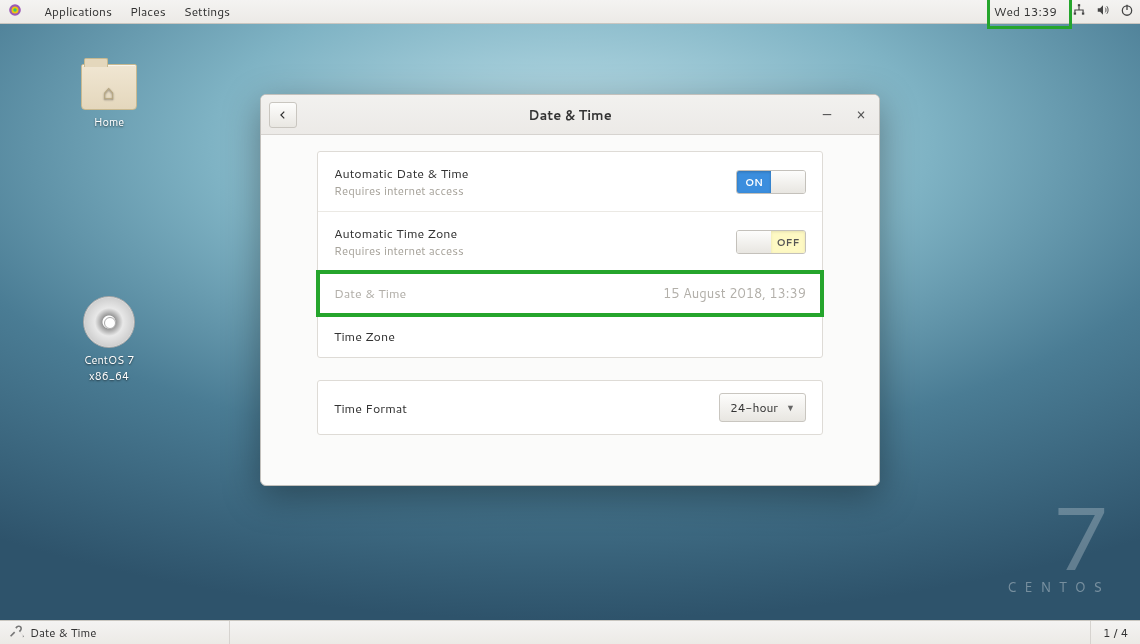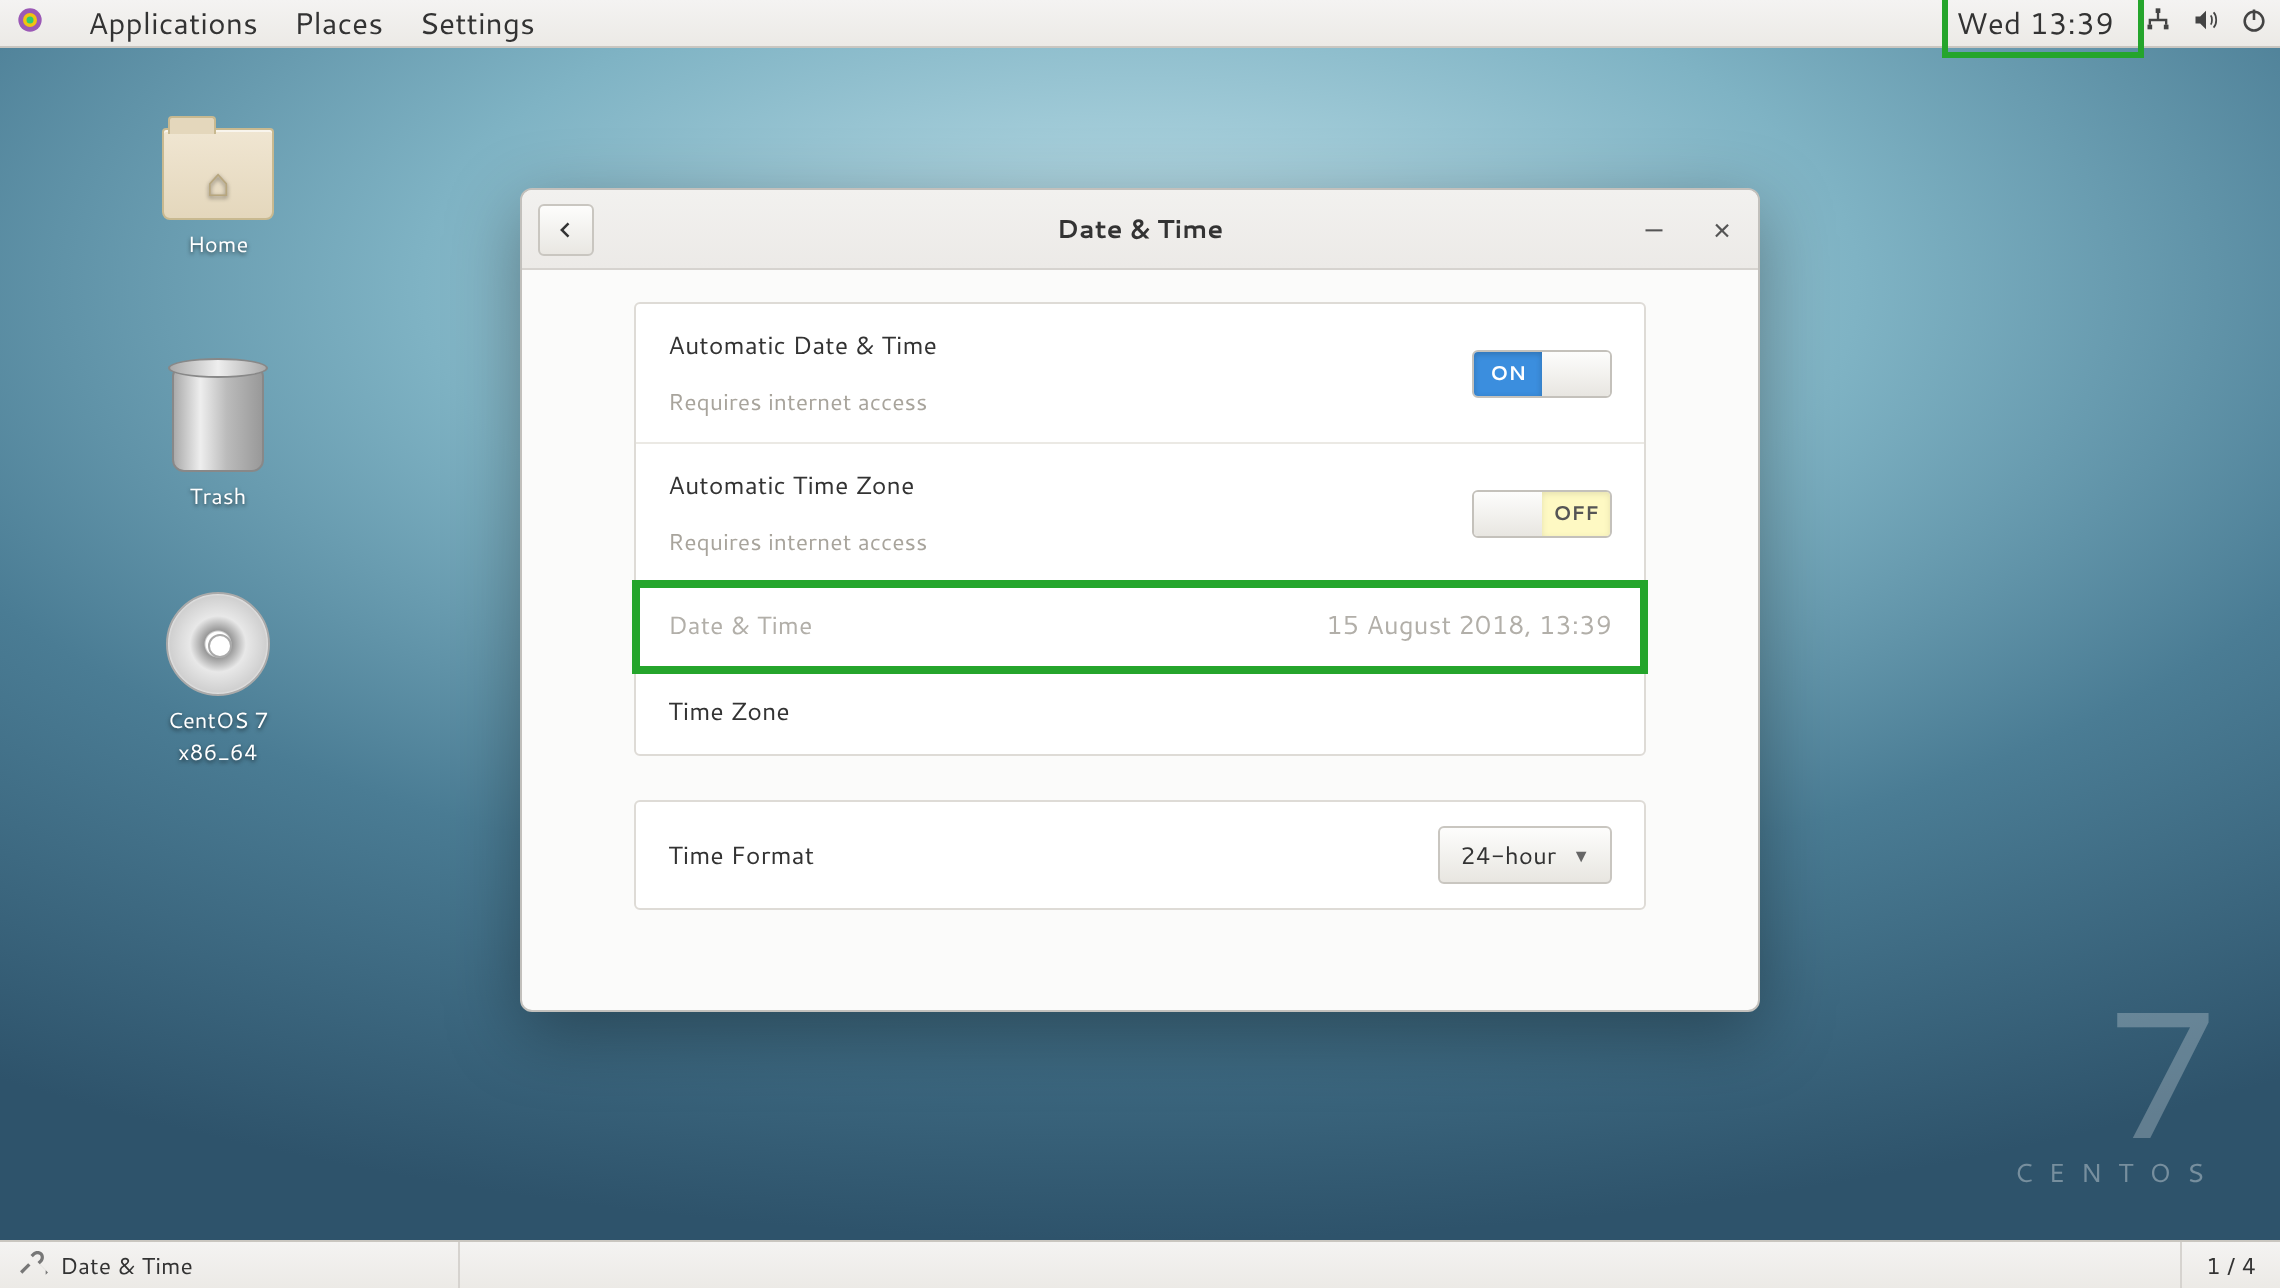--- a/index.html
+++ b/index.html
@@ -4,21 +4,21 @@
 <style>
   * { box-sizing: border-box; margin: 0; padding: 0; font-family: "Cantarell", "Segoe UI", sans-serif; }
   html, body { width: 1140px; height: 644px; overflow: hidden; }
 
   
   .topbar {
     position: absolute; top: 0; left: 0; right: 0; height: 24px;
     background: linear-gradient(#f4f3f2, #eceae6);
     border-bottom: 1px solid #c9c6c0;
     display: flex; align-items: center;
-    font-size: 15px; color: #333;
+    font-size: 12px; color: #333;
     padding: 0 6px 0 8px;
     z-index: 10;
   }
   .topbar .menu-left { display: flex; align-items: center; gap: 18px; }
   .topbar .menu-item { cursor: default; }
   .topbar .tb-icon { width: 14px; height: 14px; margin-right: 4px; }
   .topbar .spacer { flex: 1; }
   .topbar .clock { margin-right: 8px; }
   .topbar .tray { display: flex; align-items: center; gap: 10px; color: #444; }
   .topbar .highlight-box {
@@ -141,21 +141,21 @@
     margin-bottom: 22px;
   }
   .row {
     display: flex; align-items: center;
     padding: 12px 16px;
     border-bottom: 1px solid #ebe9e4;
     font-size: 12.5px;
   }
   .row:last-child { border-bottom: none; gap: 48px; }
   .row .label { color: #333; }
-  .row .sub { color: #a8a49c; font-size: 11.5px; margin-top: 10px; }
+  .row .sub { color: #a8a49c; font-size: 11.5px; margin-top: 0; }
   .row .value { margin-left: auto; color: #333; font-size: 13px; }
   .row.disabled .label, .row.disabled .value { color: #b2afa9; }
 
   .toggle {
     margin-left: auto; width: 70px; height: 24px;
     border: 1px solid #c4c1bb; border-radius: 3px;
     display: flex; overflow: hidden;
     font-size: 10px; font-weight: 700;
     box-shadow: inset 0 1px 1px rgba(0,0,0,0.07);
   }
@@ -248,24 +248,20 @@
 
 <div class="desktop">
 
   <div class="dicon" style="top:40px; left:64px;">
     <div class="folder-glyph">
         <span>⌂</span>
       </div>
     <div>Home</div>
   </div>
 
-  <div class="dicon" style="top:160px; left:64px;">
-    <div class="trash-glyph"></div>
-    <div>Trash</div>
-  </div>
 
   <div class="dicon" style="top:272px; left:64px;">
     <div class="disc-glyph"></div>
     <div>CentOS 7 x86_64</div>
   </div>
 
   <div class="wallpaper-brand">
     <div class="seven">7</div>
     <div>CENTOS</div>
   </div>

